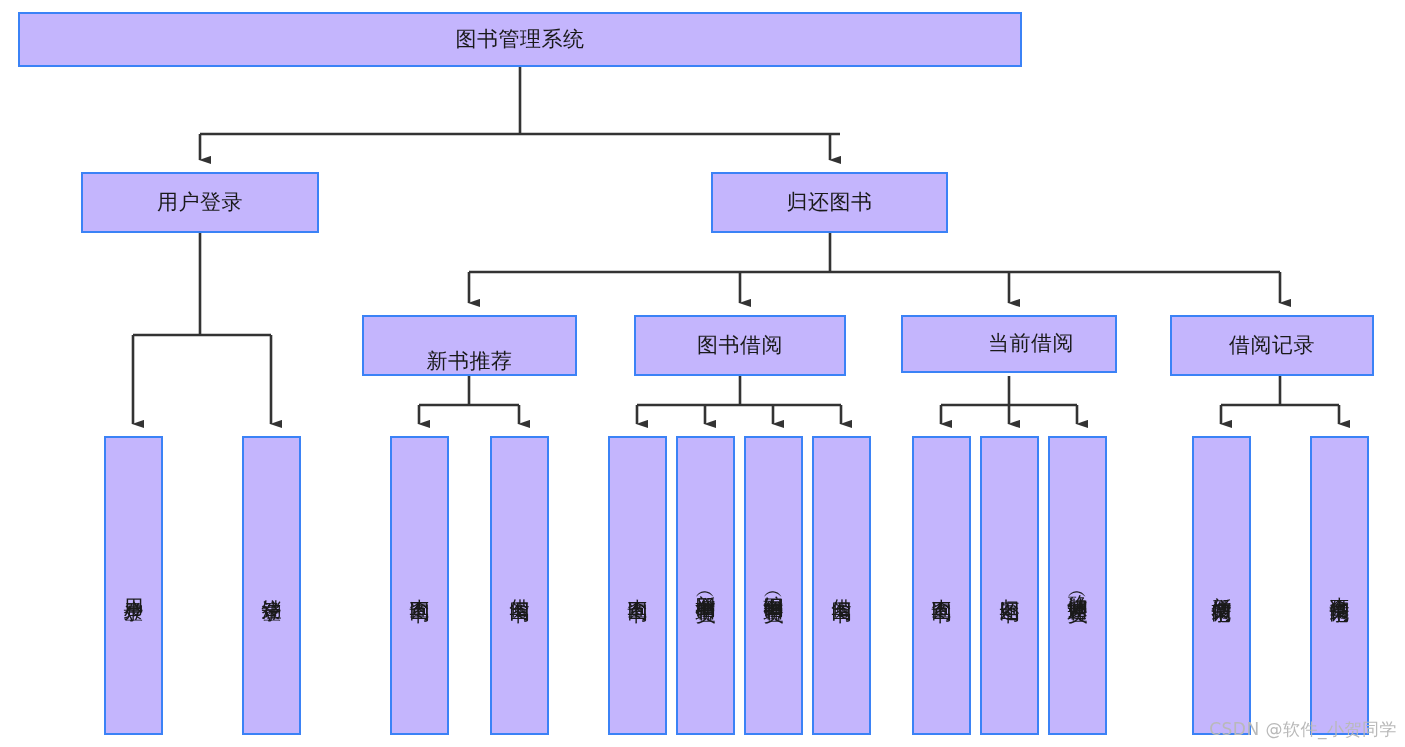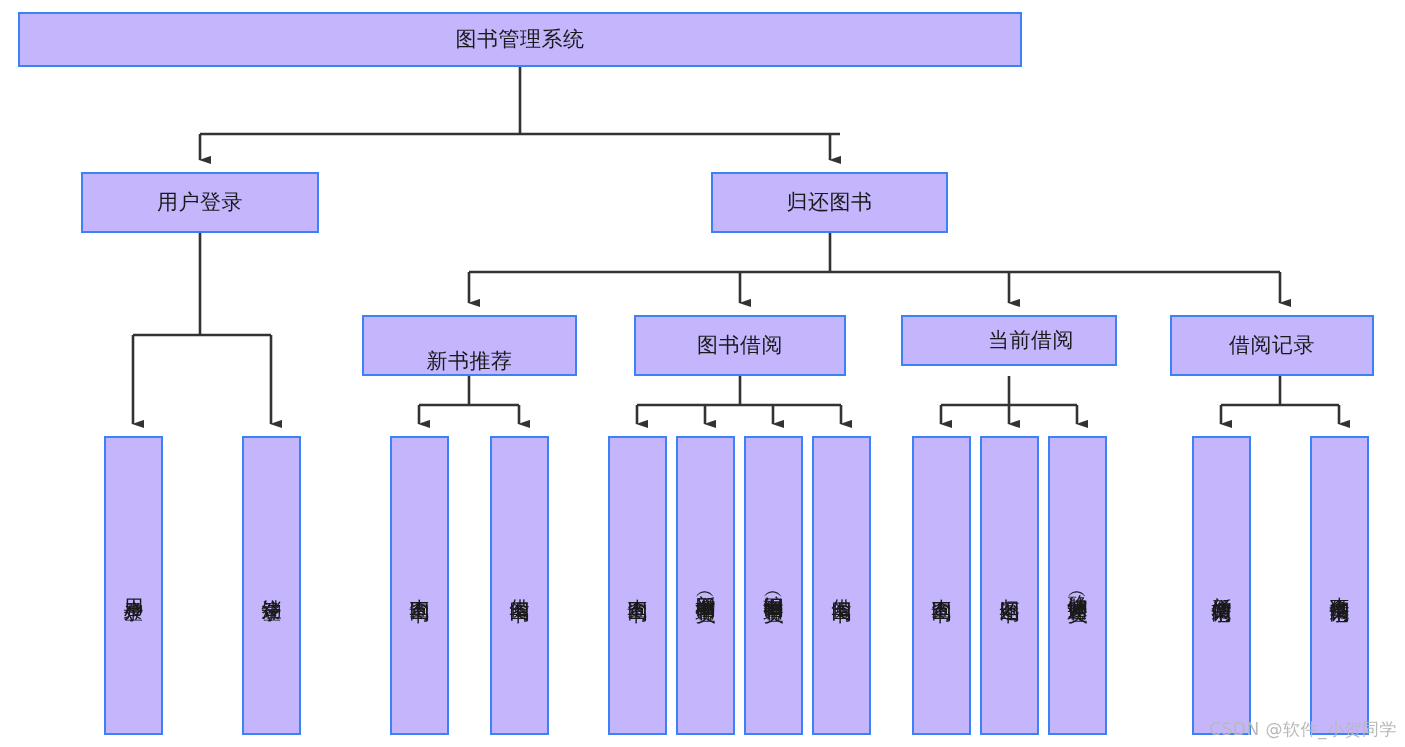--- a/index.html
+++ b/index.html
@@ -135,21 +135,21 @@
   </div>
 
   <div class="node" style="left:362px; top:315px; width:215px; height:61px;align-items:flex-end;">
     <span class="label">新书推荐</span>
   </div>
 
   <div class="node" style="left:634px; top:315px; width:212px; height:61px;">
     <span class="label">图书借阅</span>
   </div>
 
-  <div class="node" style="left:901px; top:315px; width:216px; height:51px;padding-left:44px;">
+  <div class="node" style="left:901px; top:315px; width:216px; height:58px;padding-left:44px;">
     <span class="label">当前借阅</span>
   </div>
 
   <div class="node" style="left:1170px; top:315px; width:204px; height:61px;">
     <span class="label">借阅记录</span>
   </div>
 
   <div class="node leaf" style="left:104px; top:436px; width:59px; height:299px;">
     <span class="label">用户登录</span>
   </div>

